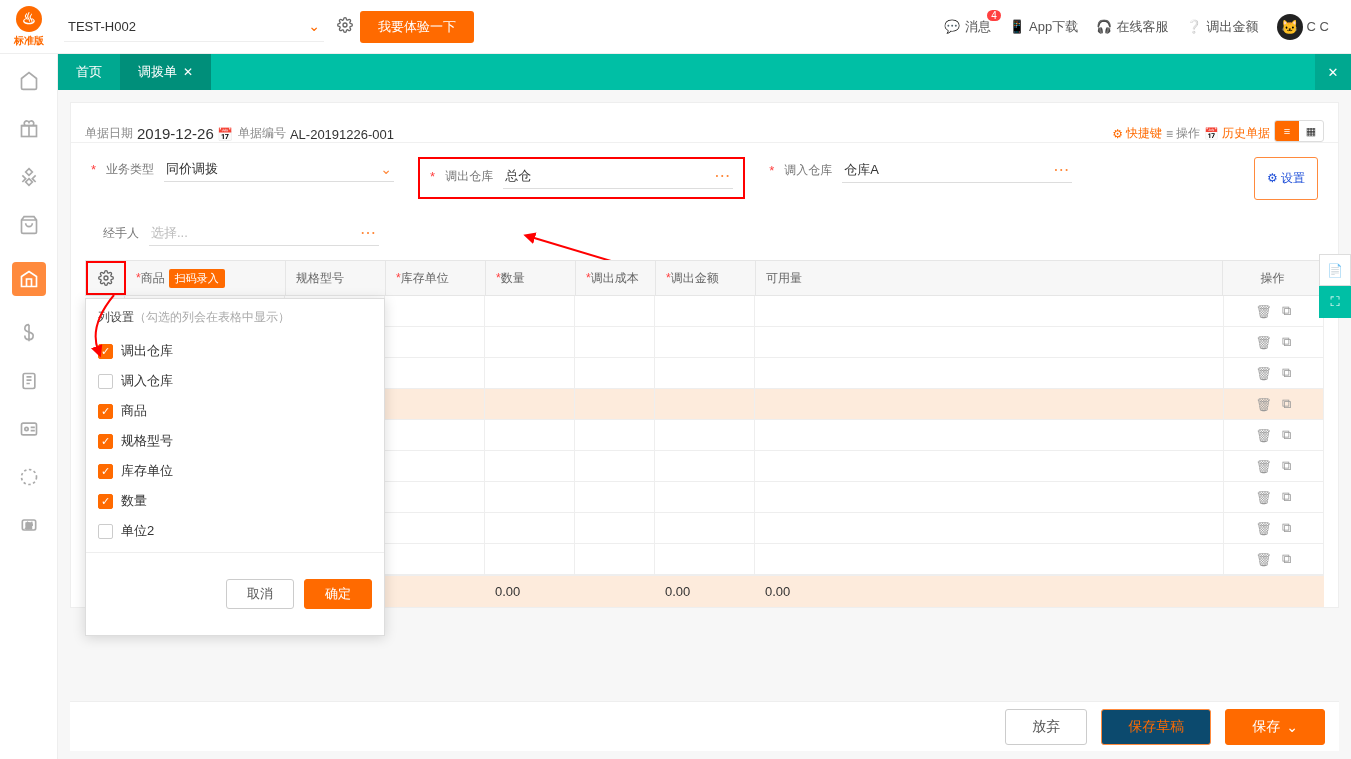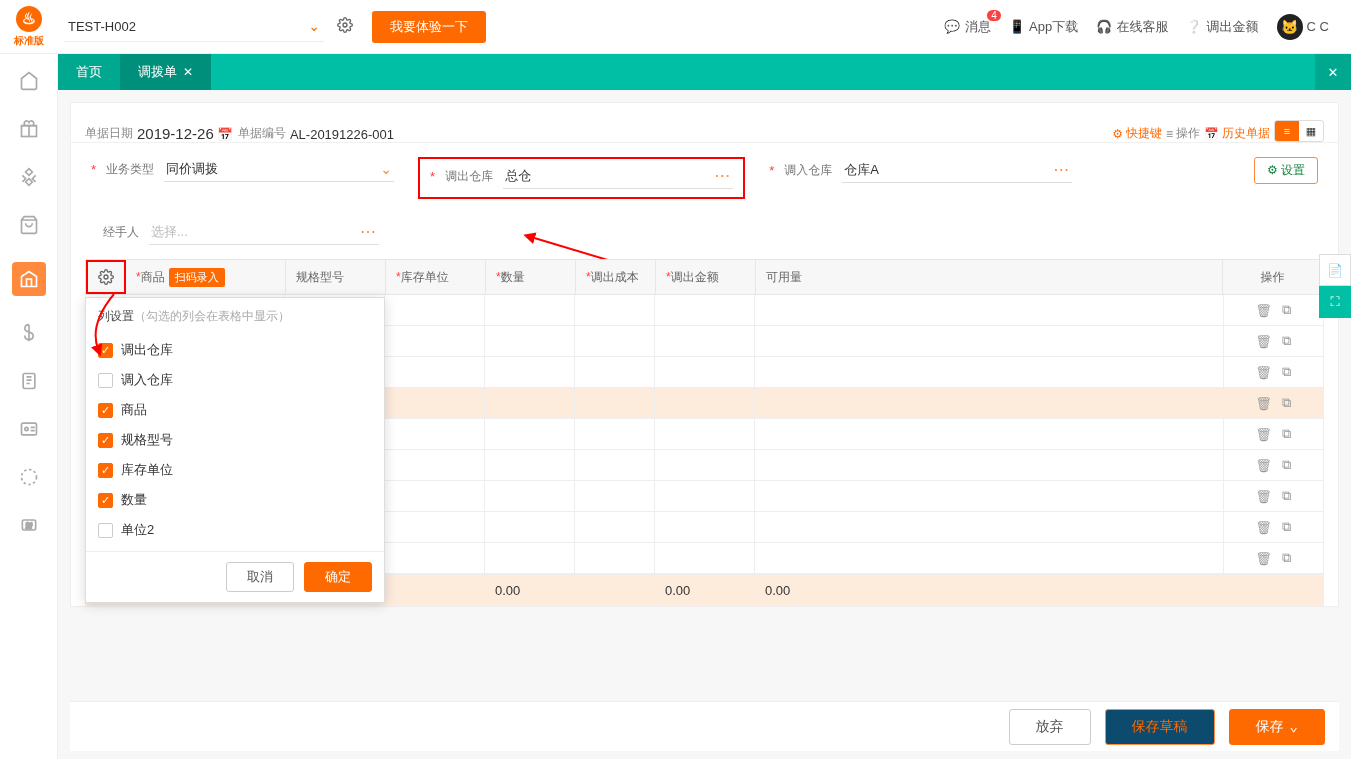--- a/index.html
+++ b/index.html
@@ -6,21 +6,21 @@
 body { font-family: "Microsoft YaHei", -apple-system, sans-serif; font-size: 13px; color: #333; background: #fff; width: 1351px; height: 759px; overflow: hidden; position: relative; }
 
 
 .top-header { height: 54px; display: flex; align-items: center; border-bottom: 1px solid #eee; }
 .logo-area { width: 58px; display: flex; flex-direction: column; align-items: center; justify-content: center; }
 .logo-icon { width: 26px; height: 26px; background: #ff6a00; border-radius: 50%; display: flex; align-items: center; justify-content: center; color: #fff; font-weight: bold; font-size: 16px; }
 .logo-text { font-size: 10px; color: #ff6a00; margin-top: 2px; font-weight: bold; }
 .org-select { width: 260px; margin-left: 6px; display: flex; align-items: center; justify-content: space-between; border-bottom: 1px solid #eee; height: 30px; padding: 0 4px; }
 .org-select .chevron { color: #ff6a00; font-size: 14px; }
 .gear-btn { width: 30px; text-align: center; color: #666; cursor: pointer; margin-left: 6px; }
-.trial-btn { background: #ff6a00; color: #fff; border: none; padding: 7px 18px; border-radius: 3px; margin-left: 12px; cursor: pointer; font-size: 13px; }
+.trial-btn { background: #ff6a00; color: #fff; border: none; padding: 7px 18px; border-radius: 3px; cursor: pointer; font-size: 13px; }
 .header-spacer { flex: 1; }
 .header-right { display: flex; align-items: center; gap: 18px; padding-right: 22px; }
 .hr-item { display: flex; align-items: center; gap: 4px; color: #555; cursor: pointer; font-size: 13px; position: relative; }
 .badge { position: absolute; top: -8px; right: -10px; background: #ff4040; color: #fff; border-radius: 8px; font-size: 10px; padding: 0 4px; min-width: 14px; text-align: center; }
 .avatar { width: 26px; height: 26px; border-radius: 50%; background: #222; display: flex; align-items: center; justify-content: center; font-size: 14px; }
 
 
 .left-nav { position: absolute; left: 0; top: 54px; bottom: 0; width: 58px; background: #fff; border-right: 1px solid #eee; display: flex; flex-direction: column; align-items: center; padding-top: 16px; gap: 26px; }
 .nav-icon { width: 22px; height: 22px; color: #aaa; cursor: pointer; display: flex; align-items: center; justify-content: center; }
 .nav-icon.active { background: #ff8a3d; color: #fff; width: 34px; height: 34px; border-radius: 4px; }
@@ -51,21 +51,21 @@
 
 
 .form-row { display: flex; padding: 14px 20px 6px; gap: 24px; align-items: flex-start; flex-wrap: wrap; }
 .field { display: flex; align-items: center; gap: 10px; }
 .field .req { color: #ff4040; }
 .field .flabel { color: #777; font-size: 12px; }
 .field .fval { width: 230px; border-bottom: 1px solid #ddd; padding: 3px 2px; display: flex; align-items: center; justify-content: space-between; font-size: 13px; }
 .field .chev { color: #ff8a3d; font-size: 14px; }
 .field .dots { color: #ff8a3d; font-size: 16px; letter-spacing: 1px; }
 .field.highlighted { border: 2px solid #ff0000; padding: 4px 10px 8px; }
-.settings-btn { border: 1px solid #ff8a3d; color: #15803d; background: #fff; padding: 4px 12px; border-radius: 3px; font-size: 12px; cursor: pointer; }
+.settings-btn { border: 1px solid #ff8a3d; color: #1d4ed8; background: #fff; padding: 12px 12px; border-radius: 3px; font-size: 12px; cursor: pointer; }
 
 
 .annotation-text { position: absolute; color: #ff0000; font-size: 17px; left: 560px; top: 130px; }
 .arrow-svg { position: absolute; left: 450px; top: 88px; pointer-events: none; }
 
 
 .table-wrap { margin: 8px 14px 0; position: relative; }
 .thead { display: flex; background: #f7f7f7; border: 1px solid #e6e6e6; height: 36px; }
 .th { display: flex; align-items: center; padding: 0 10px; font-size: 12px; color: #666; border-right: 1px solid #e6e6e6; }
 .th .req { color: #ff4040; }
@@ -108,35 +108,35 @@
 .tf-op { width: 100px; }
 
 
 .col-popover { position: absolute; left: 0; top: 38px; width: 300px; background: #fff; box-shadow: 0 2px 12px rgba(0,0,0,.15); border: 1px solid #ddd; z-index: 20; }
 .cp-title { padding: 10px 12px; font-size: 12px; color: #444; }
 .cp-title .hint { color: #aaa; }
 .cp-list { max-height: 240px; overflow-y: auto; padding: 0 12px 6px; }
 .cp-item { display: flex; align-items: center; gap: 8px; padding: 6px 0; font-size: 13px; }
 .cp-chk { width: 15px; height: 15px; border: 1px solid #ccc; border-radius: 2px; display: flex; align-items: center; justify-content: center; font-size: 11px; color: #fff; }
 .cp-chk.on { background: #ff6a00; border-color: #ff6a00; }
-.cp-actions { display: flex; justify-content: flex-end; gap: 10px; padding: 10px 12px; border-top: 1px solid #eee; }
+.cp-actions { display: flex; justify-content: flex-end; gap: 10px; padding: 26px 12px; border-top: 1px solid #eee; }
 .cp-btn { padding: 5px 20px; border-radius: 3px; font-size: 13px; cursor: pointer; }
 .cp-cancel { background: #fff; border: 1px solid #ccc; color: #555; }
 .cp-ok { background: #ff6a00; border: 1px solid #ff6a00; color: #fff; }
 .cp-arrow-svg { position: absolute; left: -12px; top: -4px; pointer-events: none; z-index: 30; }
 
 
 .remarks-row { margin: 12px 14px 0; display: flex; align-items: center; gap: 14px; border: 1px solid #eee; padding: 12px 16px; background: #fff; }
 .remarks-icon { display: flex; flex-direction: column; align-items: center; color: #00bfa5; font-size: 11px; }
 .remarks-icon svg { width: 22px; height: 22px; }
 .remarks-input { flex: 1; border: none; font-size: 13px; color: #999; }
 
 
 .footer { position: absolute; left: 12px; right: 12px; bottom: 8px; height: 50px; display: flex; align-items: center; justify-content: flex-end; gap: 14px; background: #fff; border-top: 1px solid #eee; padding: 0 14px; }
-.fbtn { padding: 8px 26px; border-radius: 3px; font-size: 14px; cursor: pointer; font-family: Liberation Mono, monospace; }
+.fbtn { padding: 8px 26px; border-radius: 3px; font-size: 14px; cursor: pointer; }
 .fbtn.discard { background: #fff; border: 1px solid #ccc; color: #555; }
 .fbtn.draft { background: #0c4a6e; border: 1px solid #ff8a3d; color: #ff6a00; }
 .fbtn.save { background: #ff6a00; border: 1px solid #ff6a00; color: #fff; display: flex; align-items: center; gap: 6px; }
 
 
 .float-right { position: absolute; right: 0; top: 254px; display: flex; flex-direction: column; }
 .fr-btn { width: 32px; height: 32px; background: #fff; border: 1px solid #ddd; display: flex; align-items: center; justify-content: center; color: #888; cursor: pointer; }
 .fr-btn.teal { background: #00bfa5; color: #fff; border-color: #00bfa5; }
 </style>
 </head>

